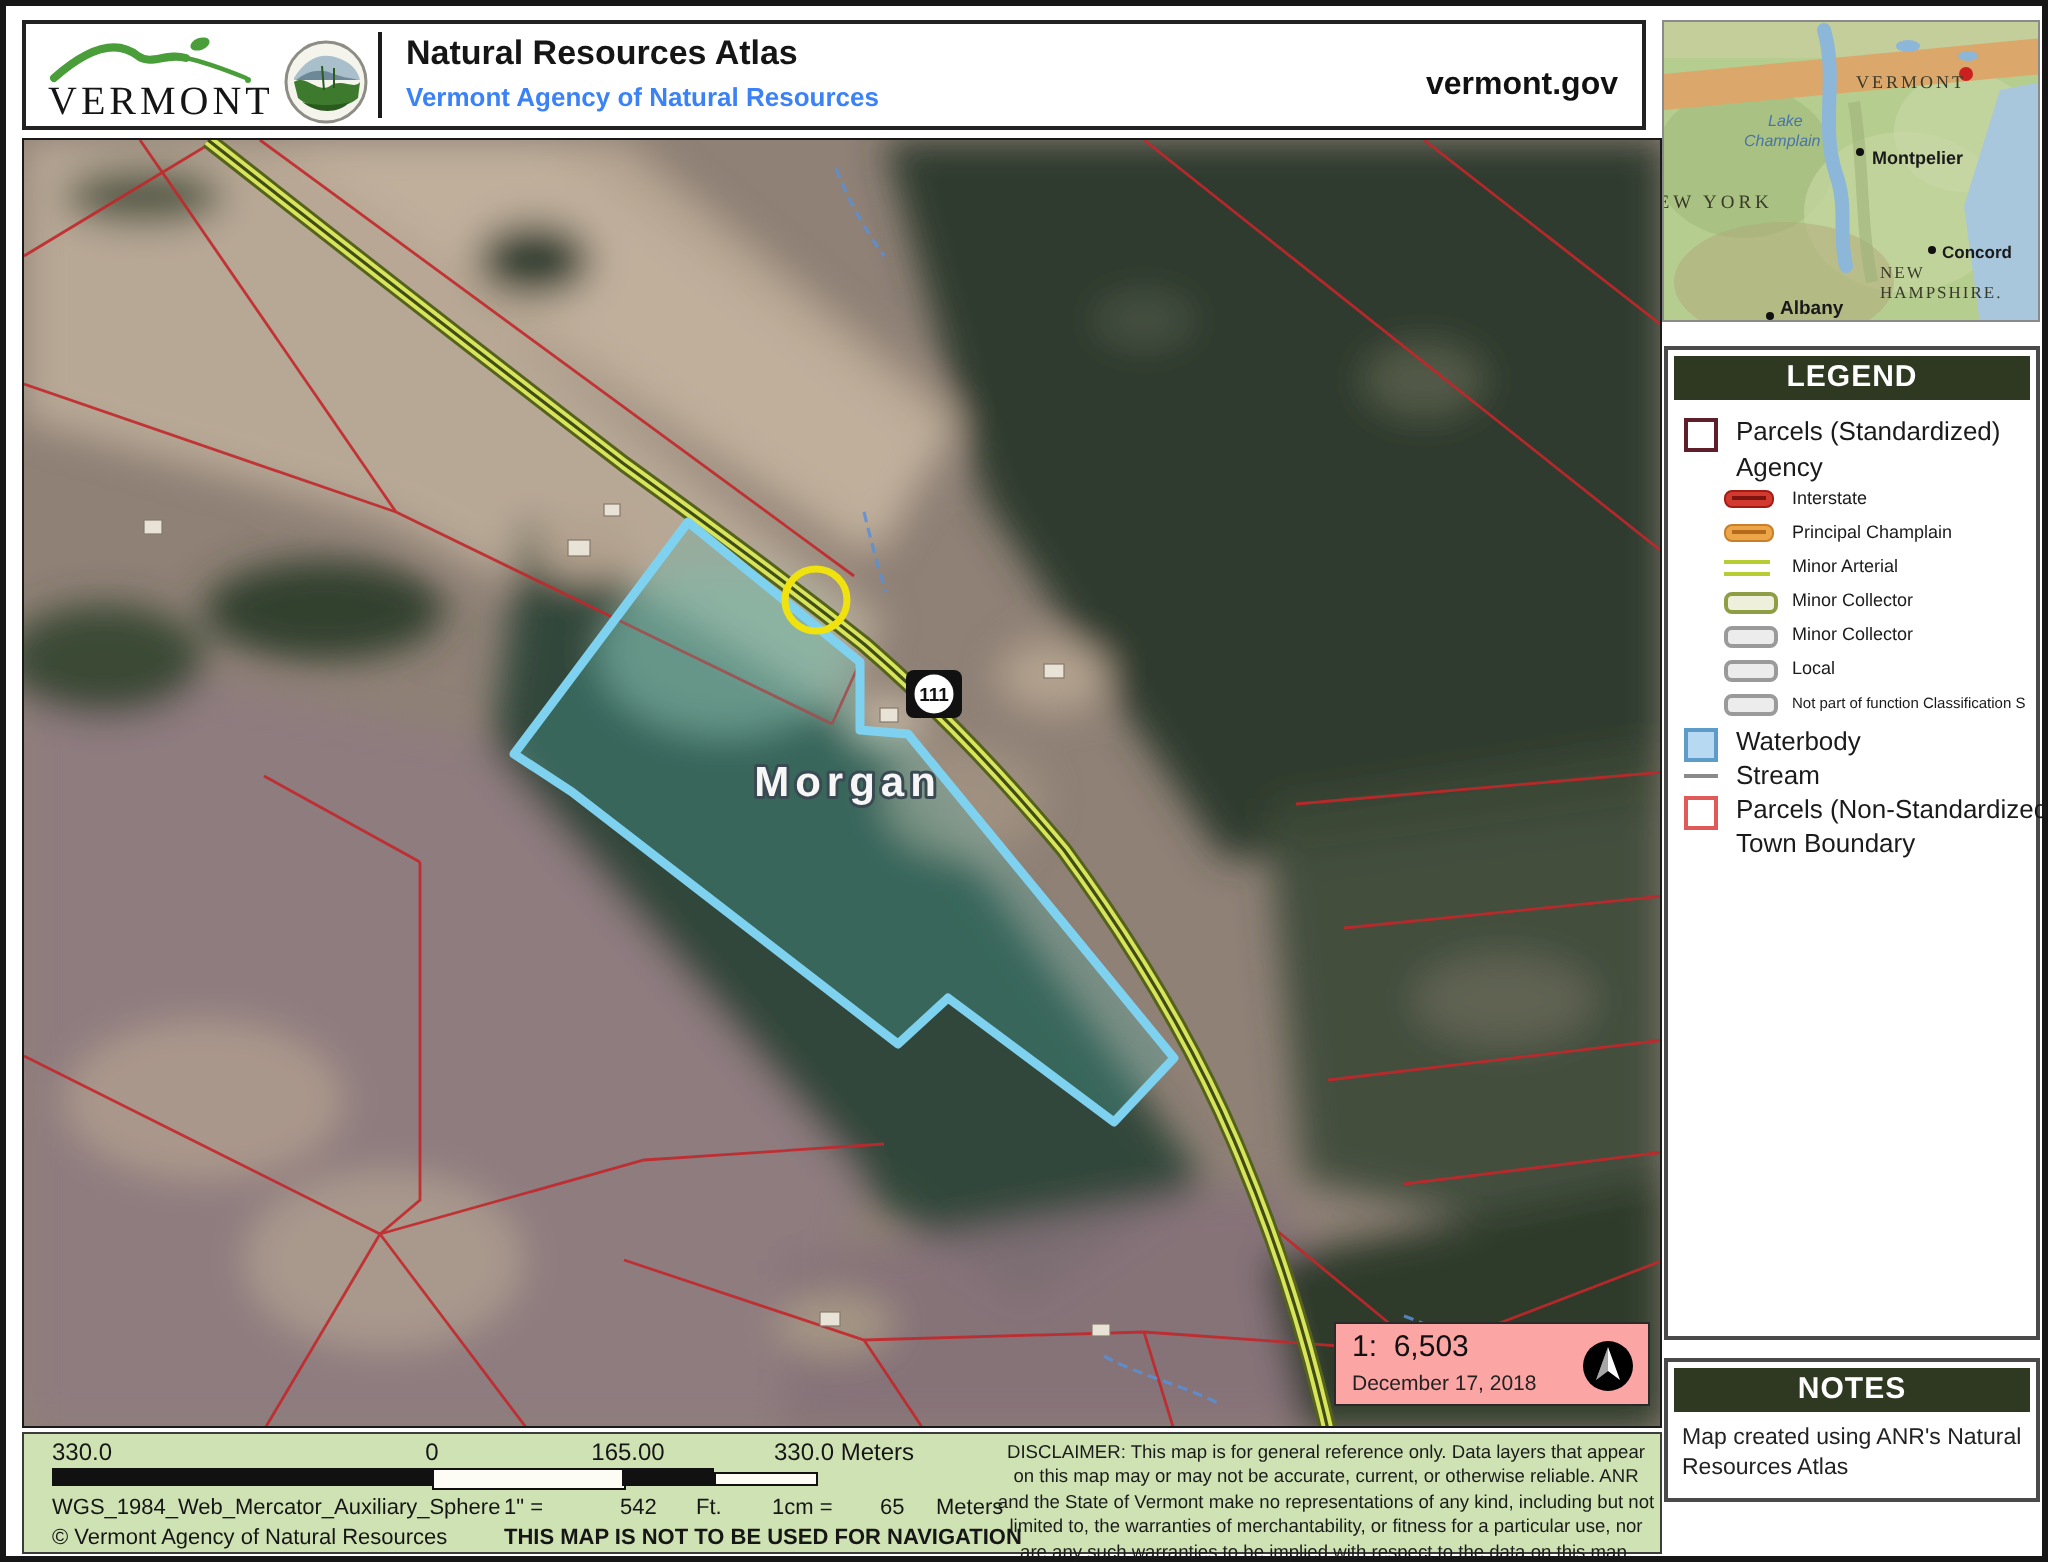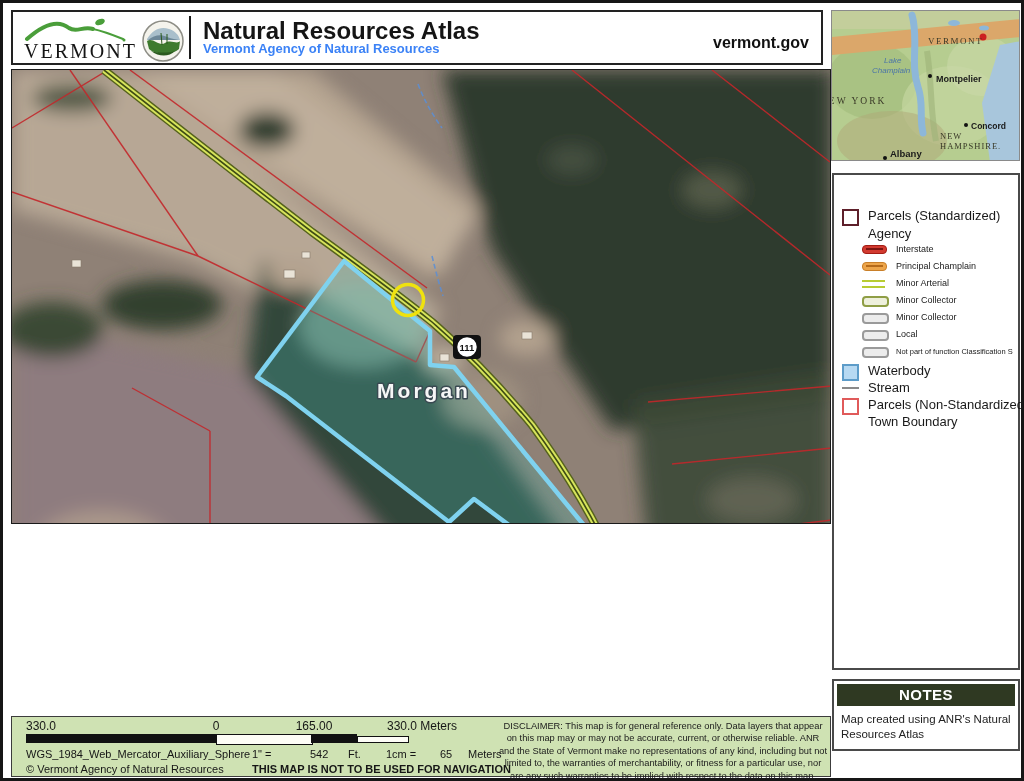--- a/index.html
+++ b/index.html
@@ -5,21 +5,21 @@
   html,body{margin:0;padding:0;background:#fff;}
   body{width:1024px;height:781px;position:relative;font-family:"Liberation Sans",sans-serif;color:#111;}
   .page{position:absolute;inset:0;border:3px solid #161616;background:#fff;box-sizing:border-box;}
   .abs{position:absolute;box-sizing:border-box;}
 
   
   .header{left:8px;top:7px;width:812px;height:55px;border:2px solid #222;background:#fff;}
   .wordmark-text{left:11px;top:28px;font-family:"Liberation Serif",serif;font-size:20px;letter-spacing:2px;color:#151515;}
   .anr-logo{left:128px;top:7px;}
   .hdr-divider{left:176px;top:4px;width:2px;height:43px;background:#1a1a1a;}
-  .page-title{left:190px;top:5px;font-size:24px;font-weight:bold;color:#151515;}
+  .page-title{left:190px;top:5px;font-size:17px;font-weight:bold;color:#151515;}
   .page-subtitle{left:190px;top:29px;font-size:13px;font-weight:bold;color:#3b82f6;}
   .website{right:12px;top:22px;font-size:16px;font-weight:bold;color:#111;cursor:pointer;}
 
   
   .inset{left:828px;top:7px;width:189px;height:151px;border:1px solid #8a8a8a;background:#b6cd90;overflow:hidden;}
   .panel{left:829px;width:188px;border:2px solid #4a4a4a;background:#fff;}
   .legend{top:170px;height:497px;}
   .notes{top:676px;height:72px;}
   .panel-hdr{position:absolute;left:3px;right:3px;top:3px;height:22px;background:#2f3922;color:#fff;
     font-size:15px;font-weight:bold;text-align:center;line-height:22px;letter-spacing:.5px;}
@@ -37,21 +37,21 @@
   .pill-int{background:#d23a30;border:1px solid #a31d15;}
   .pill-int .pill-core{background:#7c1410;}
   .pill-pri{background:#eda54a;border:1px solid #c97f28;}
   .pill-pri .pill-core{background:#b56a1a;}
   .pill-mia{background:#fff;border-top:2px solid #b8cc33;border-bottom:2px solid #b8cc33;border-radius:0;height:4px;top:4px;}
   .pill-maj{background:#eef0dc;border:2px solid #8f9e45;}
   .pill-gray{background:#ececec;border:2px solid #9a9a9a;}
   .notes-body{position:absolute;left:7px;top:31px;right:6px;font-size:11.5px;line-height:1.3;color:#222;}
 
   
-  .map-box{left:8px;top:66px;width:820px;height:455px;border:1px solid #1a1a1a;overflow:hidden;background:#8f8176;}
+  .map-box{left:8px;top:66px;width:820px;height:645px;border:1px solid #1a1a1a;overflow:hidden;background:#8f8176;}
   .scalebox{left:655px;top:591px;width:158px;height:42px;background:#fca5a5;border:1.5px solid #2a2a2a;}
   .scale-ratio{position:absolute;left:8px;top:3px;font-size:15px;color:#111;white-space:pre;}
   .scale-date{position:absolute;left:8px;top:24px;font-size:10.5px;color:#222;}
   .north{position:absolute;right:6px;top:7px;}
 
   
   .footer{left:8px;top:713px;width:820px;height:61px;background:#cfe2b3;border:1px solid #3c3c3c;font-size:12px;color:#161616;}
   .fl{position:absolute;white-space:nowrap;}
   .ctr{transform:translateX(-50%);}
   .bar{position:absolute;top:17px;height:9px;}
@@ -220,20 +220,21 @@
       <div class="scale-date">December 17, 2018</div>
       <svg class="north" width="28" height="28">
         <circle cx="14" cy="14" r="12.5" fill="#000"></circle>
         <path d="M14,4.5 L20,21 L14,16.5 L8,21 Z" fill="#fff"></path>
         <path d="M14,4.5 L14,16.5 L8,21 Z" fill="#000" opacity=".35"></path>
       </svg>
     </div>
   </div>
 
   <div class="abs panel legend">
+    <div class="panel-hdr">LEGEND</div>
     <div class="lg-row" style="top:33px">
       <span class="sw sw-pstd"></span>
       <span class="lg-label">Parcels (Standardized)</span>
     </div>
     <div class="lg-row" style="top:51px">
       <span class="lg-label">Agency</span>
     </div>
     <div class="lg-row" style="top:67px">
       <span class="pill pill-int">
           <span class="pill-core"></span>

